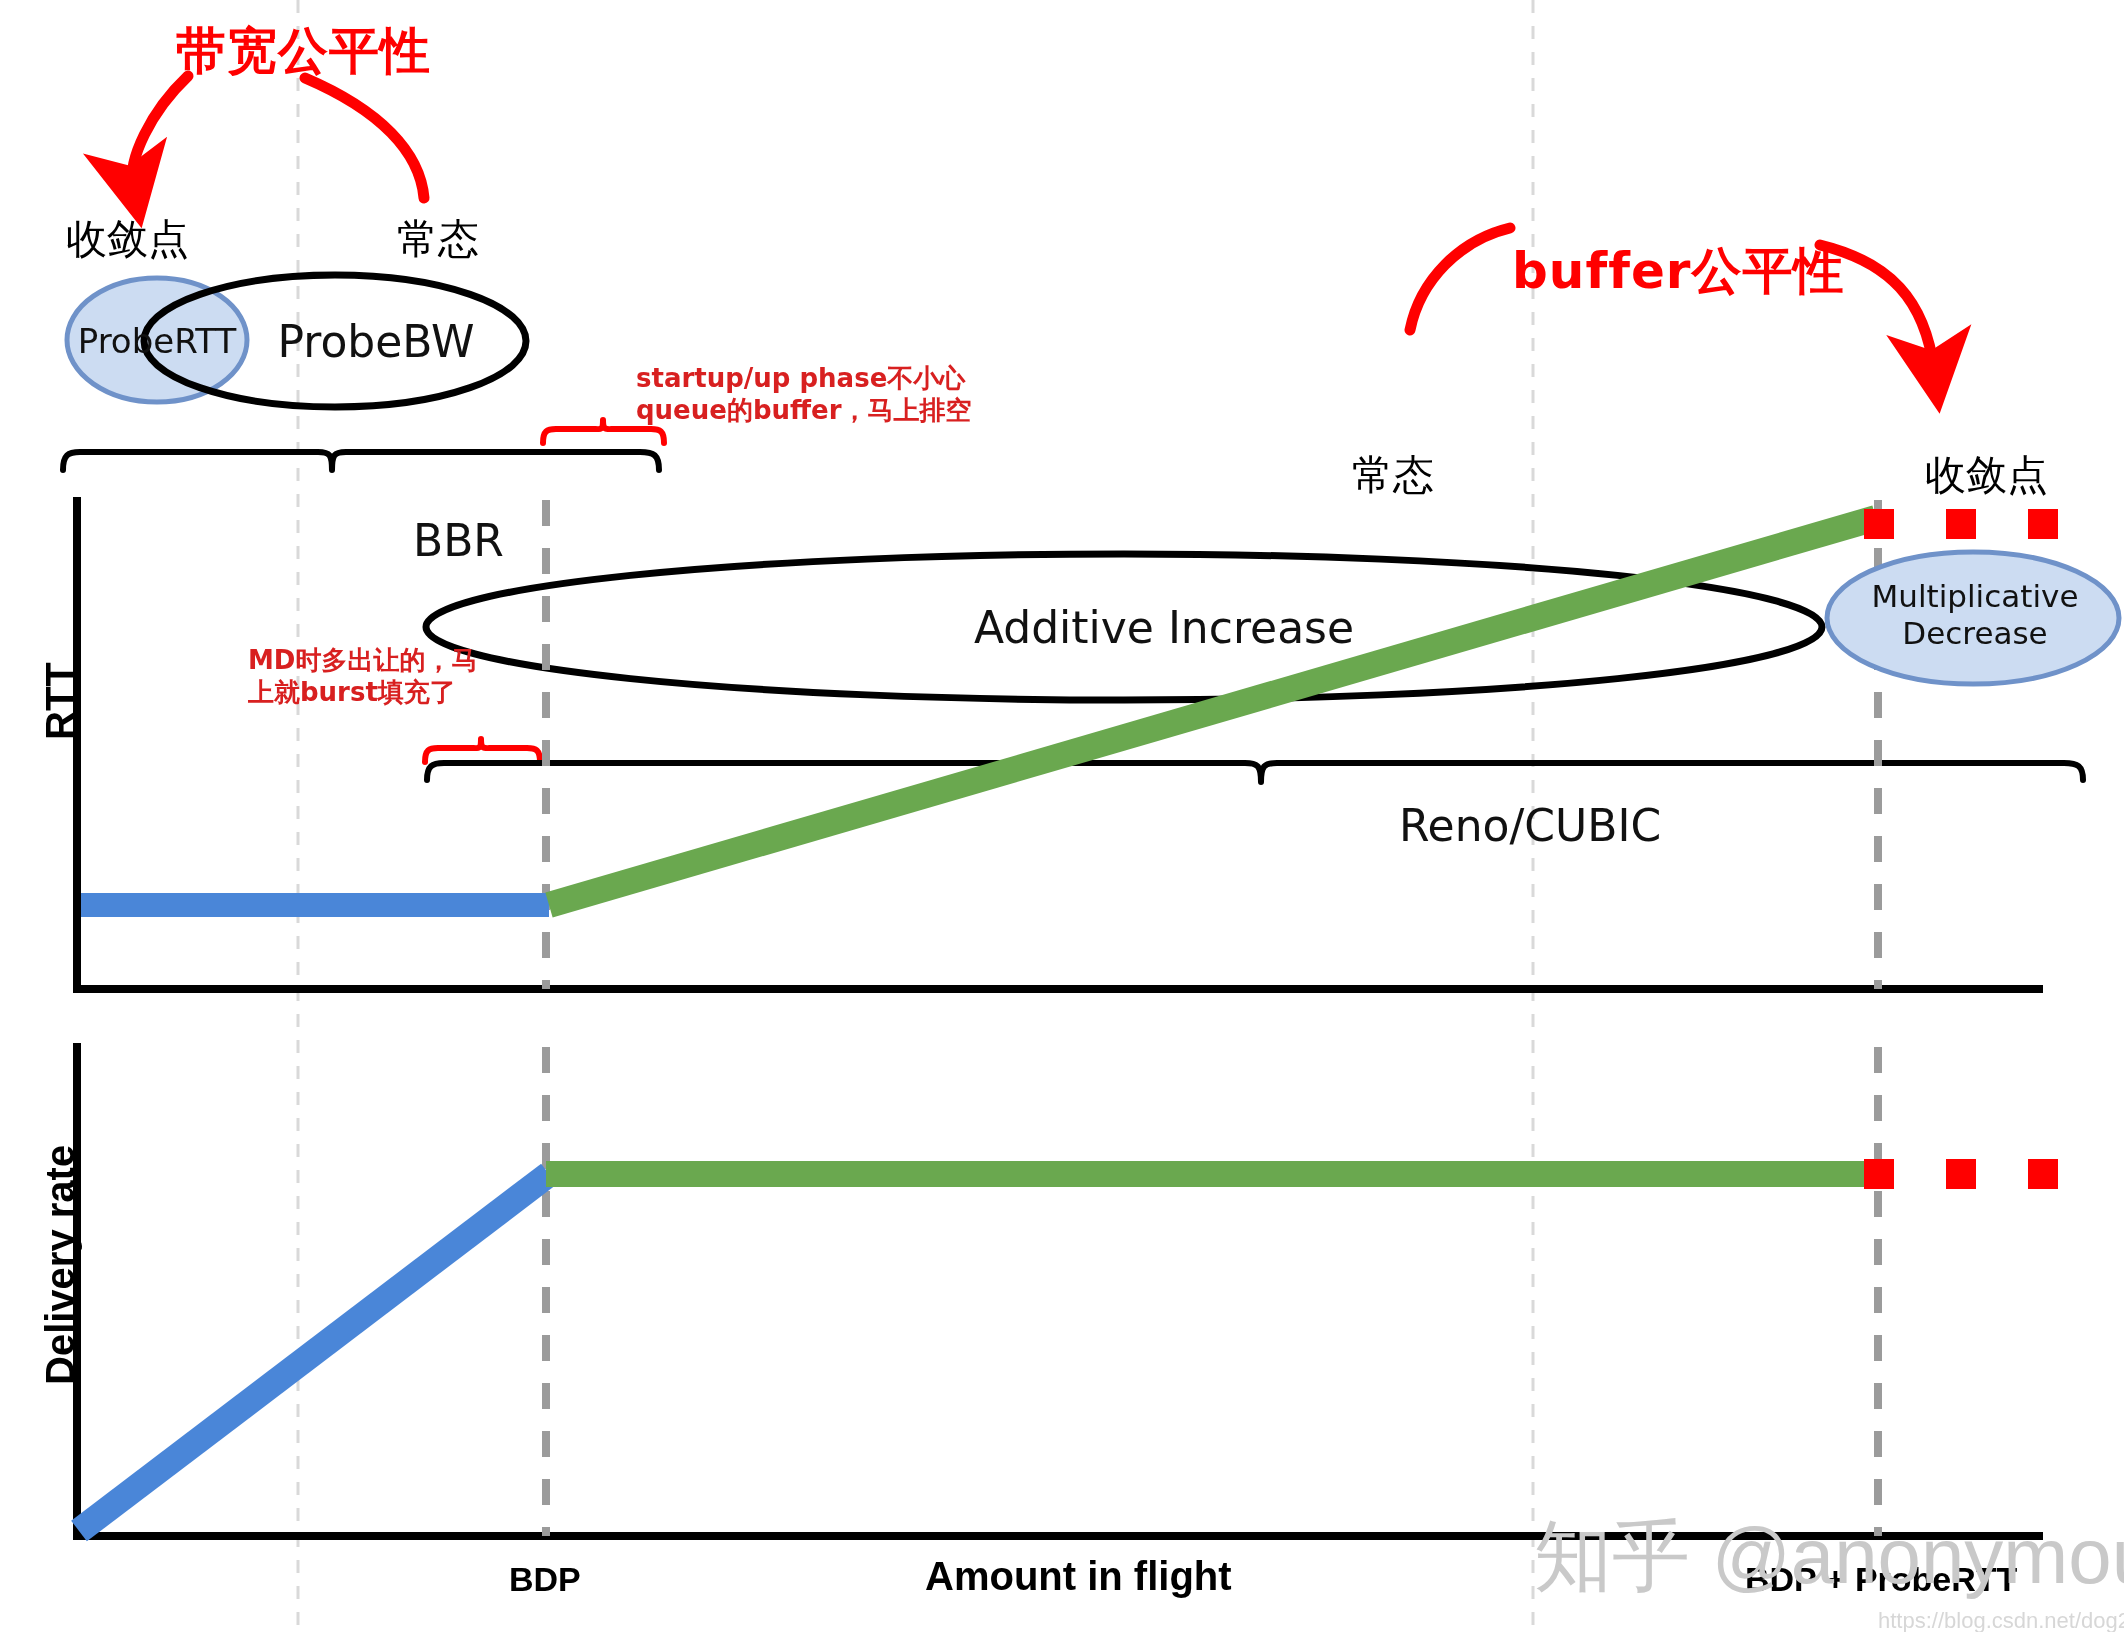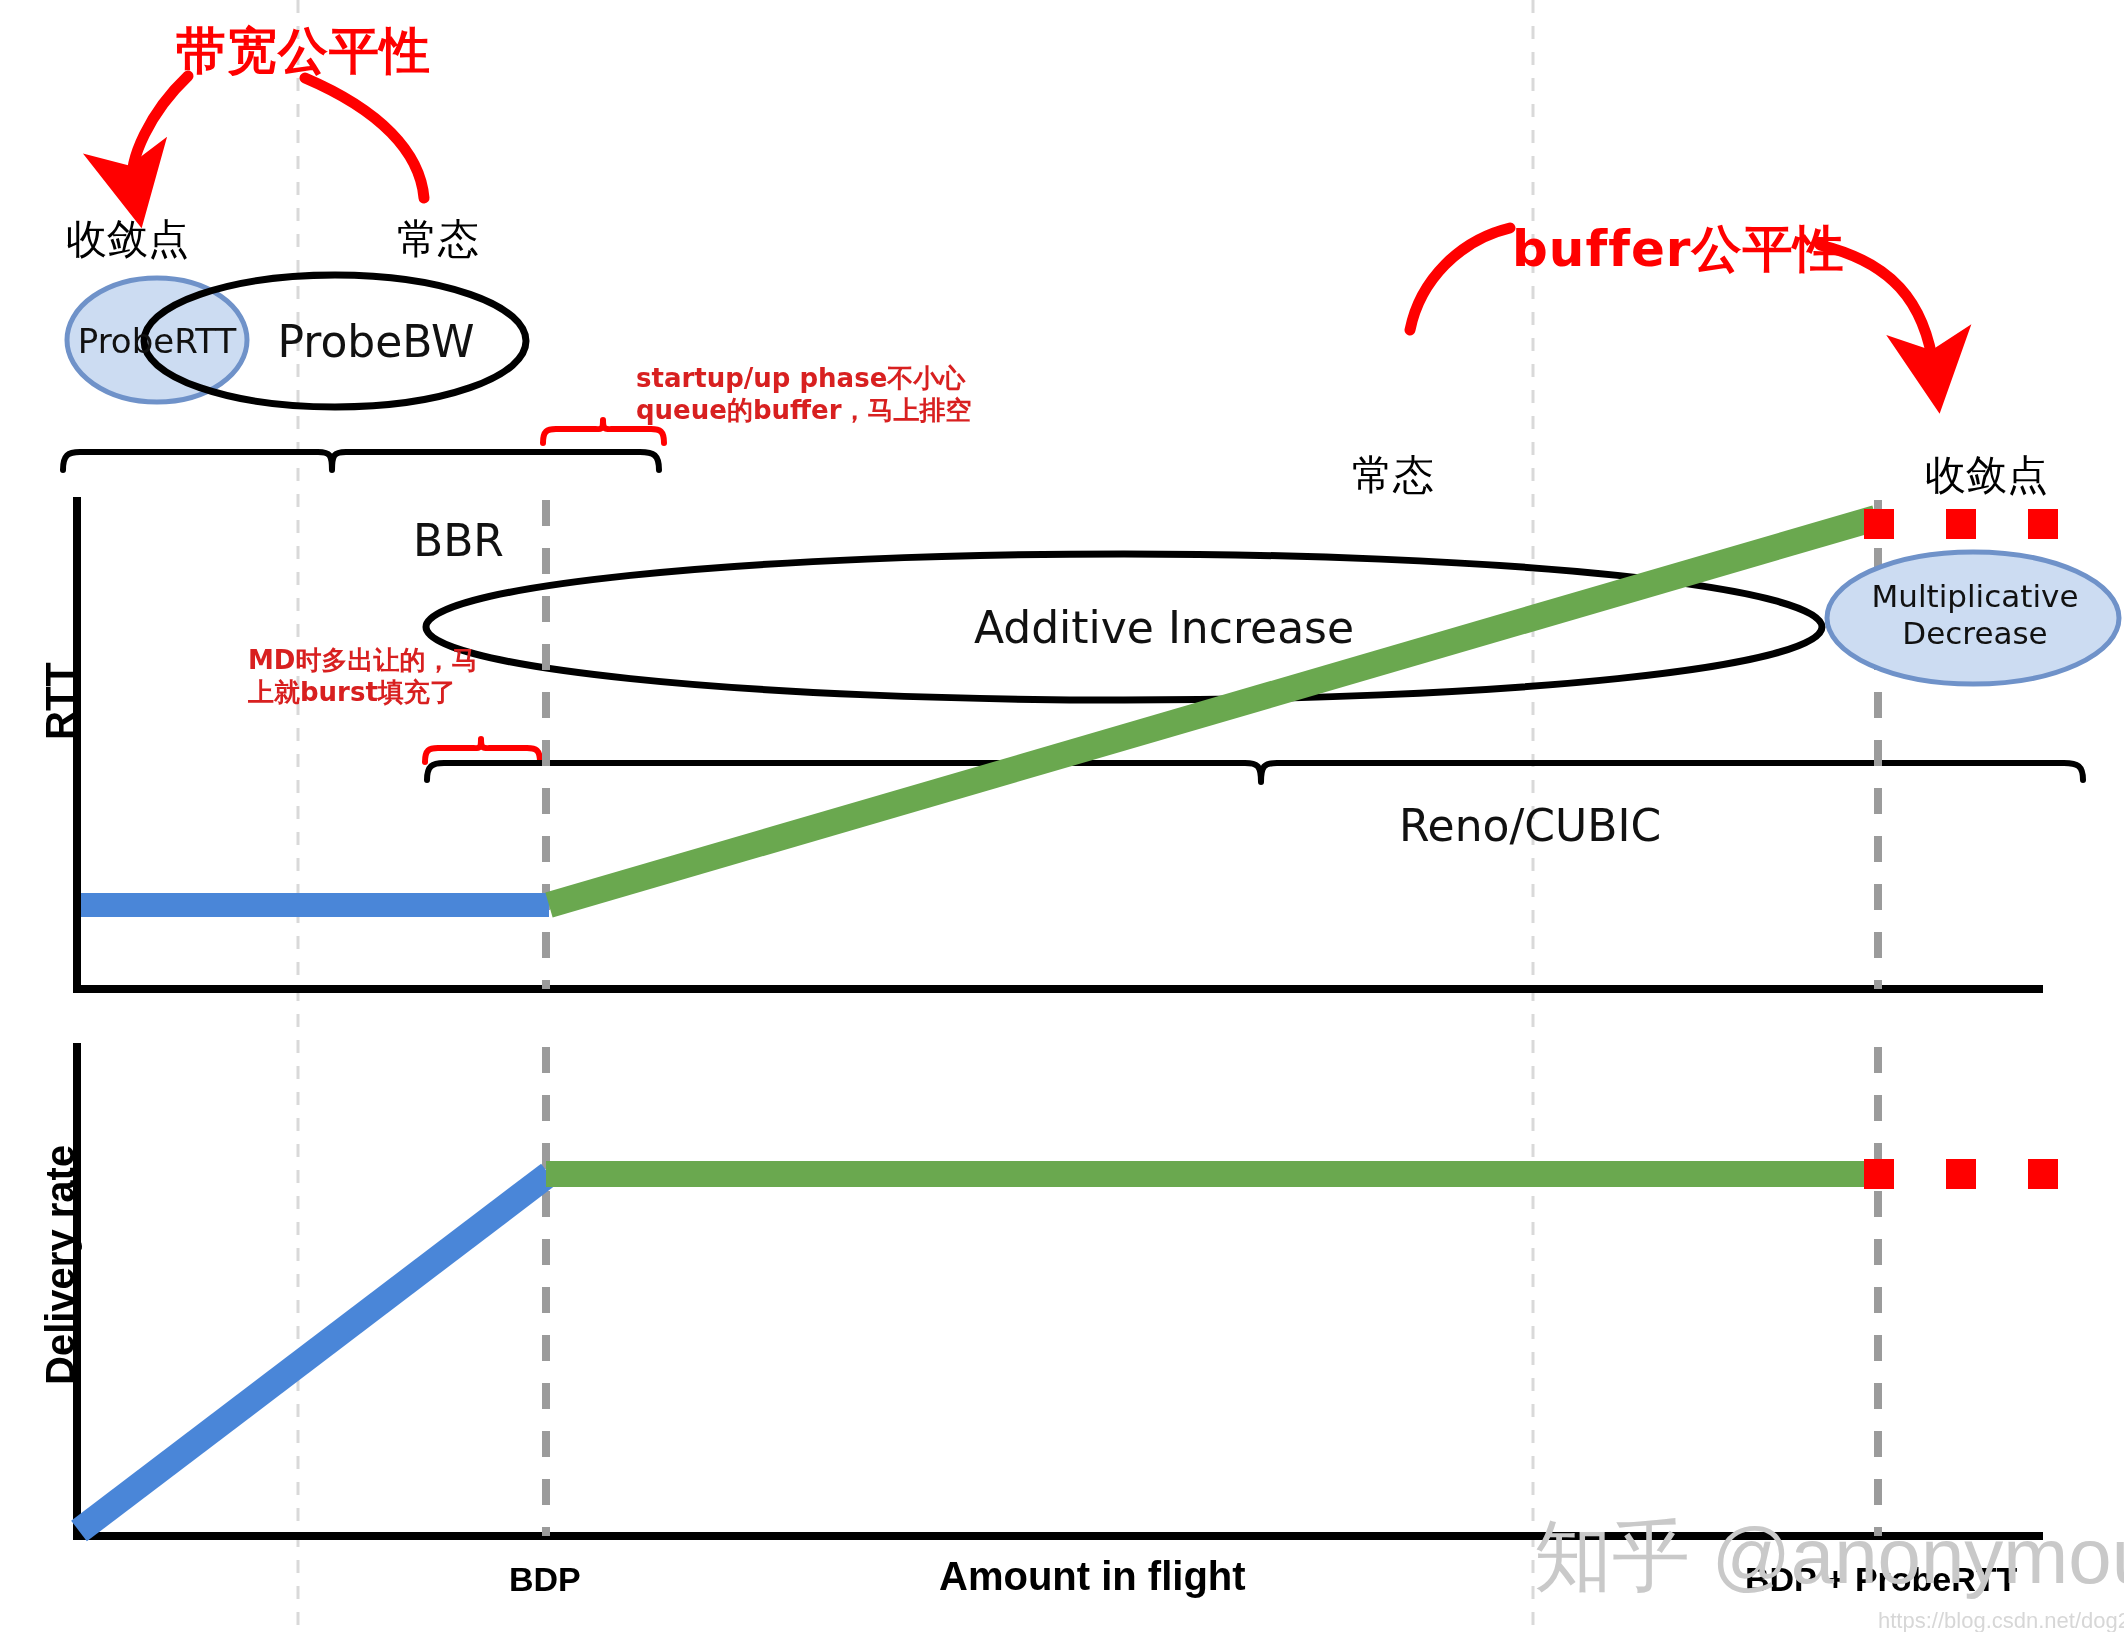--- a/index.html
+++ b/index.html
@@ -101,21 +101,21 @@
   <div class="abs cn-black nosel" style="left:397px;top:212px;">常态</div>
 
   <div class="ellipse-txt comic-sm nosel" style="left:67px;top:318px;width:180px;height:46px;">ProbeRTT</div>
   <div class="ellipse-txt comic nosel" style="left:205px;top:315px;width:262px;height:54px;">ProbeBW</div>
 
   <div class="abs red-note nosel" style="left:636px;top:363px;">
     <div>startup/up phase不小心</div>
     <div>queue的buffer，马上排空</div>
   </div>
 
-  <div class="abs cn-red-big nosel" style="left:1512px;top:216px;">buffer公平性</div>
+  <div class="abs cn-red-big nosel" style="left:1512px;top:238px;">buffer公平性</div>
 
   <div class="abs cn-black nosel" style="left:1352px;top:448px;">常态</div>
   <div class="abs cn-black nosel" style="left:1925px;top:448px;">收敛点</div>
 
   <div class="abs comic nosel" style="left:373px;top:515px;">BBR</div>
 
   <div class="abs axis-lbl-big vlabel nosel" style="left:38px;top:740px;transform:rotate(-90deg);">RTT</div>
 
   <div class="abs red-note nosel" style="left:248px;top:645px;">
     <div>MD时多出让的，马</div>
@@ -130,18 +130,18 @@
     <div>Decrease</div>
   </div>
 
   <div class="abs comic nosel" style="left:1359px;top:800px;">Reno/CUBIC</div>
 
   <div class="abs axis-lbl-big vlabel nosel" style="left:38px;top:1385px;transform:rotate(-90deg);">Delivery rate</div>
 
   <div class="abs axis-lbl nosel" style="left:509px;top:1560px;">BDP</div>
   <div class="abs axis-lbl nosel" style="left:1745px;top:1560px;">BDP + ProbeRTT</div>
 
-  <div class="abs axis-lbl-big nosel" style="left:925px;top:1554px;margin-left:14px;">Amount in flight</div>
+  <div class="abs axis-lbl-big nosel" style="left:925px;top:1554px;">Amount in flight</div>
 
   <div class="watermark nosel" style="left:1534px;top:1505px;">知乎 @anonymous</div>
   <div class="urlmark nosel" style="left:1878px;top:1608px;">https://blog.csdn.net/dog250</div>
 
 </div>
 
 </body></html>

